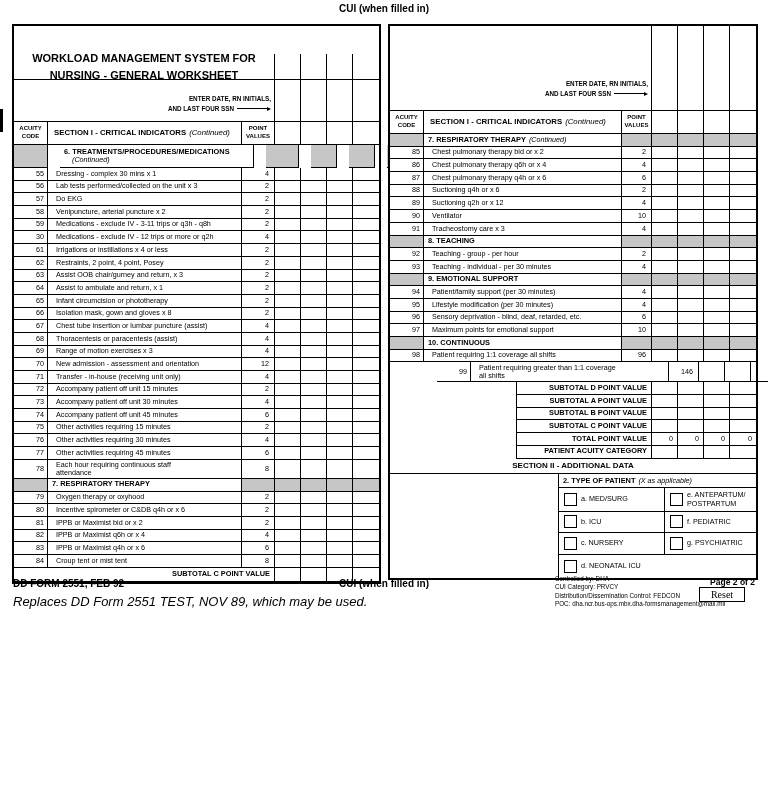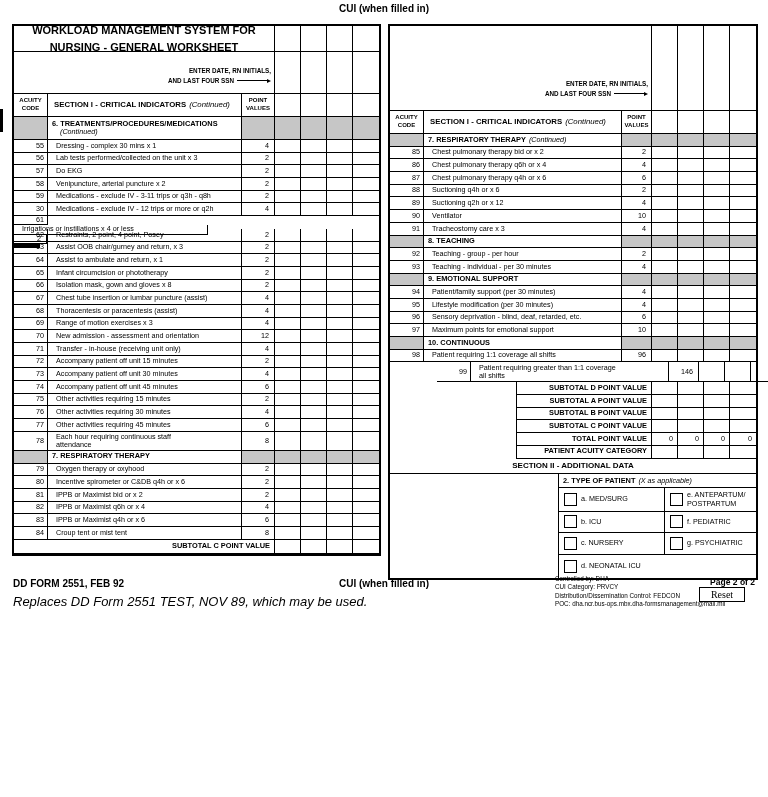--- a/index.html
+++ b/index.html
@@ -78,21 +78,21 @@
 </style>
 </head>
 <body>
 
 <div class="page">
 
   <div class="cui-banner" style="top:3px;">CUI (when filled in)</div>
   <div class="edge-mark"></div>
 
   <div class="panel" id="left-panel">
-    <div class="trow" style="height:26px;">
+    <div class="trow" style="height:26px;margin-top:28px;">
       <div class="cell title-cell">
         <div>WORKLOAD MANAGEMENT SYSTEM FOR</div>
         <div>NURSING - GENERAL WORKSHEET</div>
       </div>
       <div class="cell gcol"></div>
       <div class="cell gcol"></div>
       <div class="cell gcol"></div>
       <div class="cell gcol"></div>
     </div>
     <div class="trow" style="height:42px;">
@@ -123,21 +123,21 @@
       <div class="cell c-points">
         <div>POINT</div>
         <div>VALUES</div>
       </div>
       <div class="cell gcol"></div>
       <div class="cell gcol"></div>
       <div class="cell gcol"></div>
       <div class="cell gcol"></div>
     </div>
     <div id="left-rows">
-        <div class="trow secrow" style="height: 23px;">
+        <div class="trow secrow" style="height: 23px; gap: 12px;">
           <div class="cell c-acuity shade"></div>
           <div class="cell c-desc sec twoline">
             <span class="secb">6. TREATMENTS/PROCEDURES/MEDICATIONS</span>
             <span class="seci">(Continued)</span>
           </div>
           <div class="cell c-points shade"></div>
           <div class="cell gcol shade"></div>
           <div class="cell gcol shade"></div>
           <div class="cell gcol shade"></div>
           <div class="cell gcol shade"></div>
@@ -189,21 +189,21 @@
         </div>
         <div class="trow" style="height: 12.7px;">
           <div class="cell c-acuity code">30</div>
           <div class="cell c-desc desc">Medications - exclude IV - 12 trips or more or q2h</div>
           <div class="cell c-points pv">4</div>
           <div class="cell gcol"></div>
           <div class="cell gcol"></div>
           <div class="cell gcol"></div>
           <div class="cell gcol"></div>
         </div>
-        <div class="trow" style="height: 12.7px; flex-direction: column;">
+        <div class="trow" style="height: 12.7px;">
           <div class="cell c-acuity code">61</div>
           <div class="cell c-desc desc">Irrigations or instillations x 4 or less</div>
           <div class="cell c-points pv">2</div>
           <div class="cell gcol"></div>
           <div class="cell gcol"></div>
           <div class="cell gcol"></div>
           <div class="cell gcol"></div>
         </div>
         <div class="trow" style="height: 12.7px;">
           <div class="cell c-acuity code">62</div>

